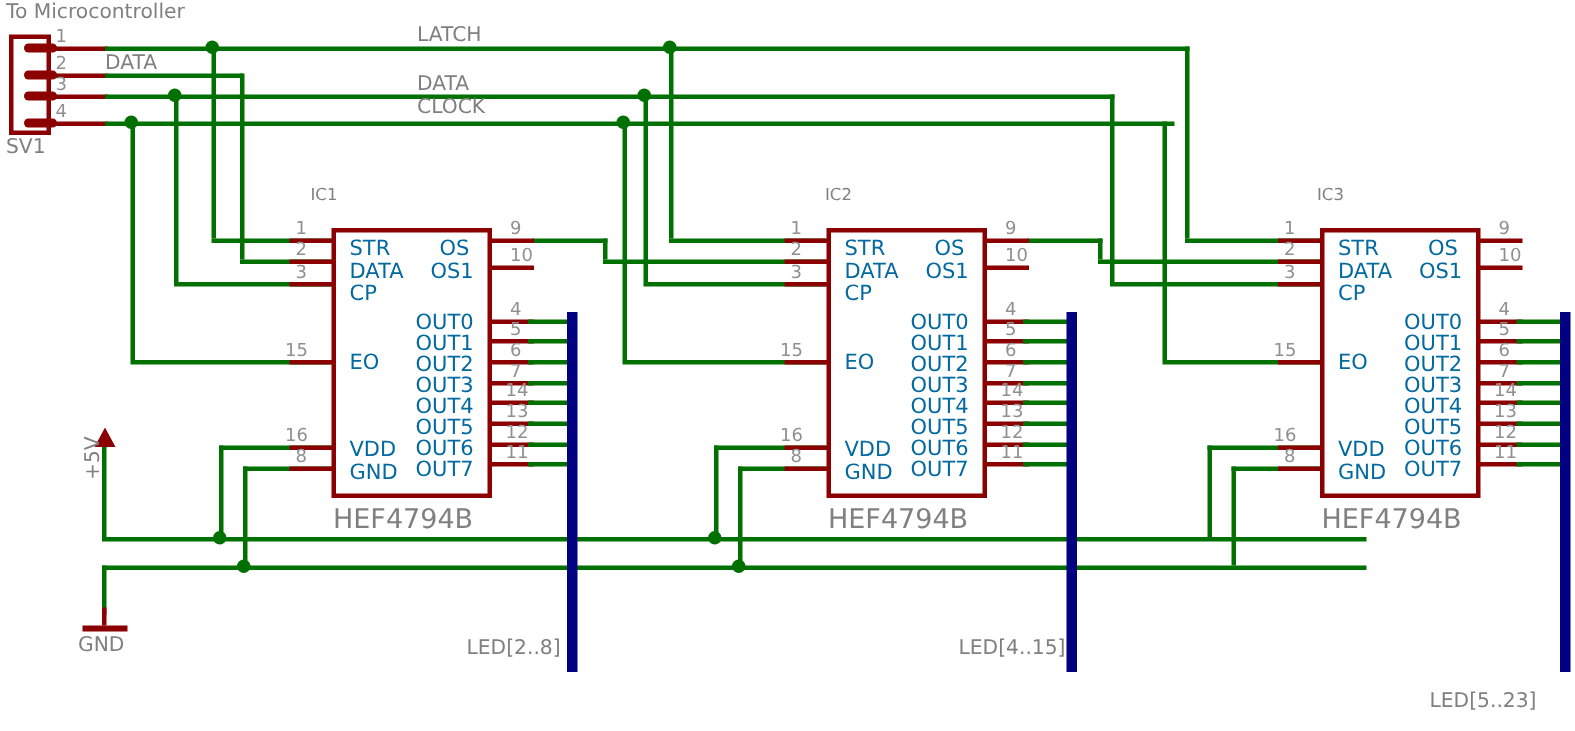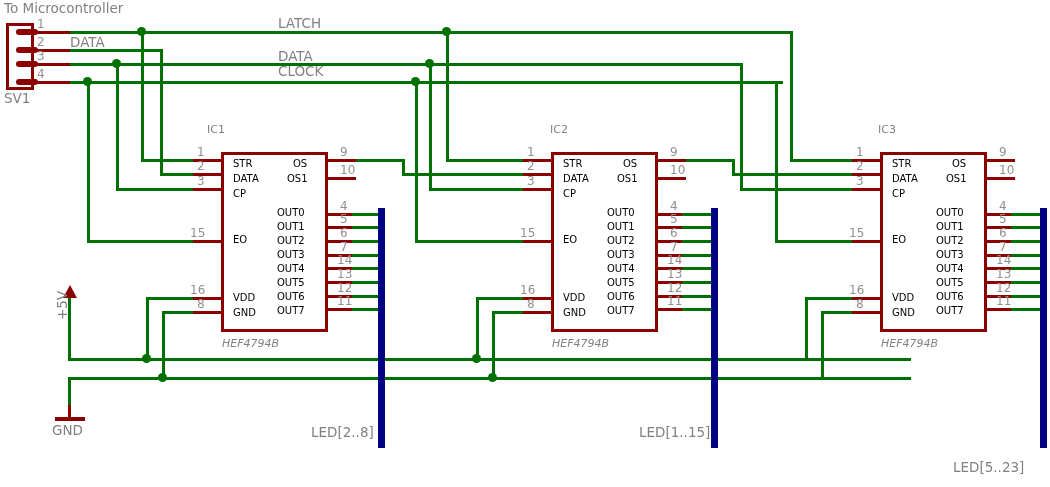--- a/index.html
+++ b/index.html
@@ -7,24 +7,24 @@
         font-family:"DejaVu Sans","Liberation Sans",sans-serif;overflow:hidden;}
   .wire{position:absolute;background:#007000;}
   .wire.h{height:3px;}
   .wire.v{width:3px;}
   .pin{position:absolute;background:#8b0000;}
   .pin.h{height:3px;}
   .junction{position:absolute;width:9px;height:9px;background:#007000;border-radius:50%;}
   .icbox{position:absolute;border:3px solid #8b0000;background:#ffffff;box-sizing:border-box;}
   .lbl{position:absolute;color:#808080;white-space:nowrap;line-height:1;}
   .s11{font-size:11px;}
-  .s12{font-size:11px;font-style:italic;}
+  .s12{font-size:18px;}
   .s13{font-size:13.5px;}
   .pinnum{position:absolute;color:#909090;font-size:12px;line-height:1;white-space:nowrap;}
-  .pinname{position:absolute;color:#000000;font-size:10px;line-height:1;white-space:nowrap;}
+  .pinname{position:absolute;color:#0369a1;font-size:14px;line-height:1;white-space:nowrap;}
   .ledbar{position:absolute;width:7px;background:#000080;}
   .connbox{position:absolute;border:3px solid #8b0000;background:#ffffff;box-sizing:border-box;}
   .connpin{position:absolute;height:6px;background:#8b0000;border-radius:3px;}
   .vcc-stem{position:absolute;width:3px;background:#007000;}
   .vcc-arrow{position:absolute;width:0;height:0;border-left:7px solid transparent;
              border-right:7px solid transparent;border-bottom:13px solid #8b0000;}
   .gnd-stem{position:absolute;width:3px;background:#007000;}
   .gnd-stem-red{position:absolute;width:3px;background:#8b0000;}
   .gnd-bar{position:absolute;height:4px;background:#8b0000;}
   .rot{transform:rotate(-90deg);transform-origin:left top;}
@@ -252,21 +252,21 @@
   <div class="lbl s12" style="left:552px;top:338px;">HEF4794B</div>
   <div class="wire h" style="left:682px;top:213px;width:32px;"></div>
   <div class="wire h" style="left:682px;top:226px;width:32px;"></div>
   <div class="wire h" style="left:682px;top:240px;width:32px;"></div>
   <div class="wire h" style="left:682px;top:254px;width:32px;"></div>
   <div class="wire h" style="left:682px;top:267px;width:32px;"></div>
   <div class="wire h" style="left:682px;top:281px;width:32px;"></div>
   <div class="wire h" style="left:682px;top:295px;width:32px;"></div>
   <div class="wire h" style="left:682px;top:308px;width:32px;"></div>
   <div class="ledbar" style="left:711px;top:208px;height:240px;"></div>
-  <div class="lbl s13" style="left:639px;top:426px;">LED[1..15]</div>
+  <div class="lbl s13" style="left:639px;top:426px;">LED[4..15]</div>
 
   <div class="lbl s11" style="left:878px;top:124px;">IC3</div>
   <div class="icbox" style="left:880px;top:152px;width:107px;height:180px;"></div>
   <div class="pin h" style="left:852px;top:159px;width:30px;"></div>
   <div class="pin h" style="left:852px;top:173px;width:30px;"></div>
   <div class="pin h" style="left:852px;top:188px;width:30px;"></div>
   <div class="pin h" style="left:852px;top:240px;width:30px;"></div>
   <div class="pin h" style="left:852px;top:297px;width:30px;"></div>
   <div class="pin h" style="left:852px;top:311px;width:30px;"></div>
   <div class="pinnum" style="left:856px;top:146px;">1</div>

